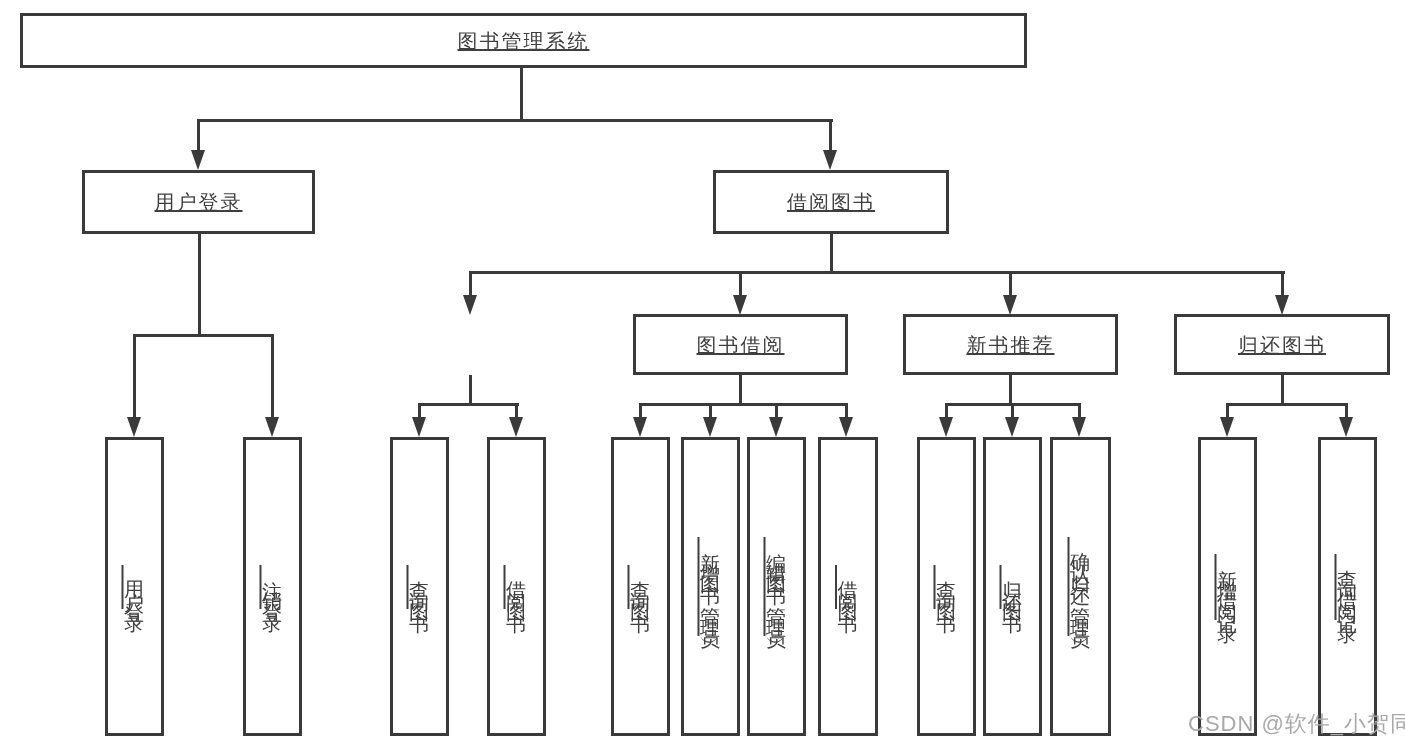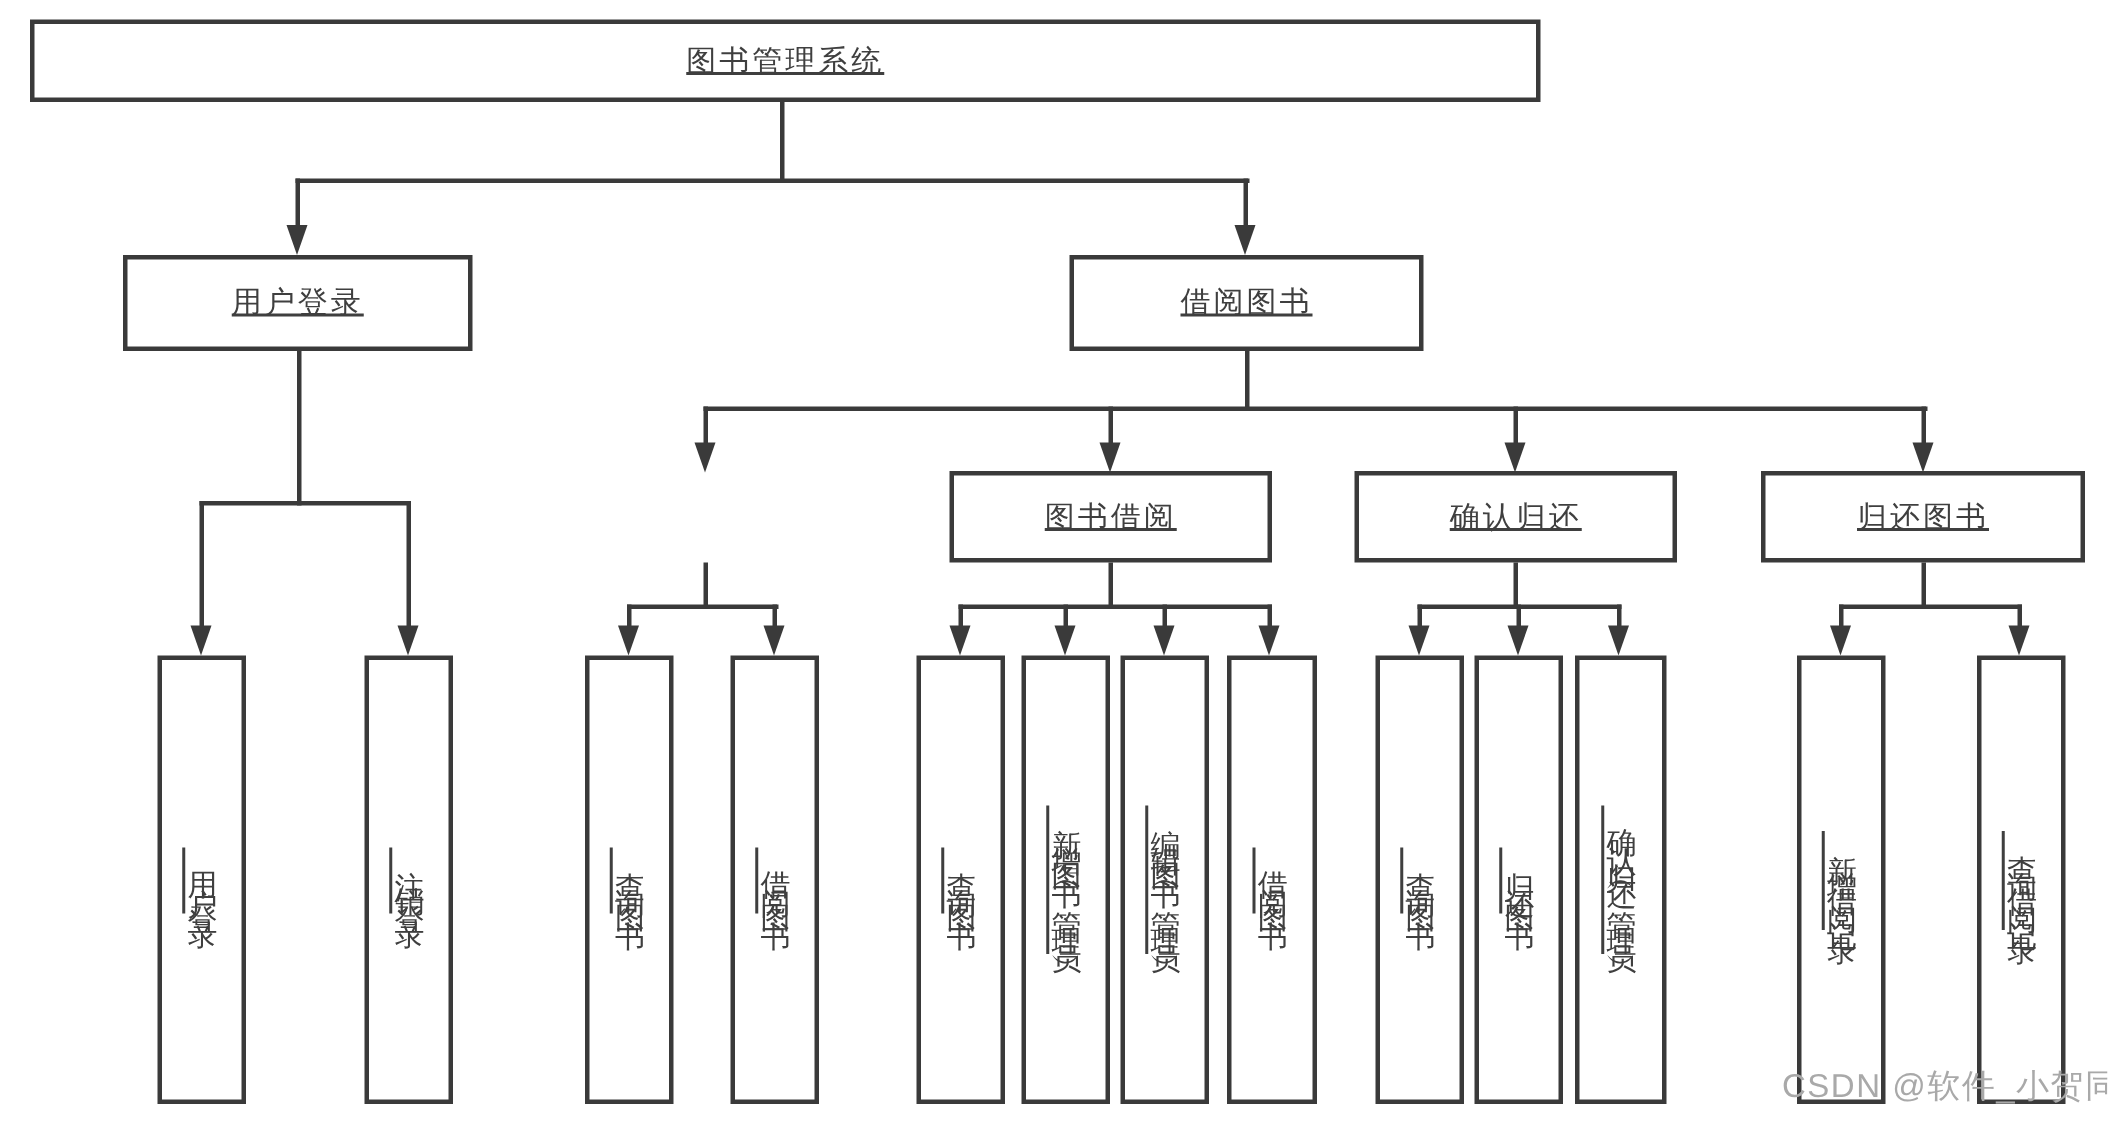--- a/index.html
+++ b/index.html
@@ -63,21 +63,21 @@
     <span>用户登录</span>
   </div>
   <div class="box" style="left:713px;top:170px;width:236px;height:64px">
     <span>借阅图书</span>
   </div>
 
   <div class="box" style="left:633px;top:314px;width:215px;height:61px">
     <span>图书借阅</span>
   </div>
   <div class="box" style="left:903px;top:314px;width:215px;height:61px">
-    <span>确认归还</span>
+    <span>新书推荐</span>
   </div>
   <div class="box" style="left:1174px;top:314px;width:216px;height:61px">
     <span>归还图书</span>
   </div>
 
   <div class="box vbox" style="left:105px;top:437px;width:59px;height:299px">
     <span>用户登录</span>
   </div>
   <div class="box vbox" style="left:243px;top:437px;width:59px;height:299px">
     <span>注销登录</span>

